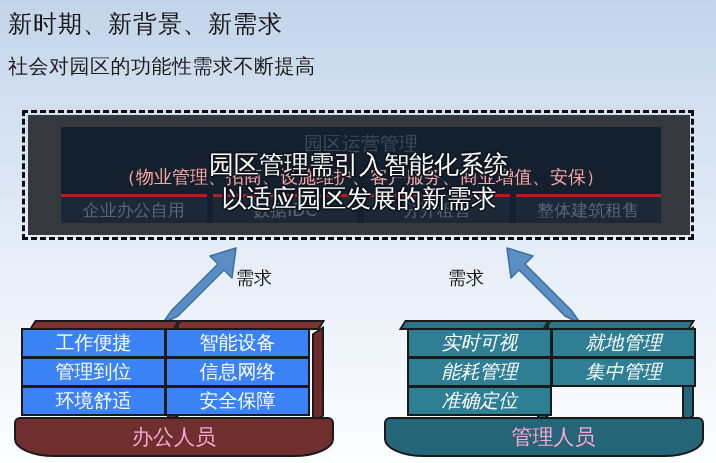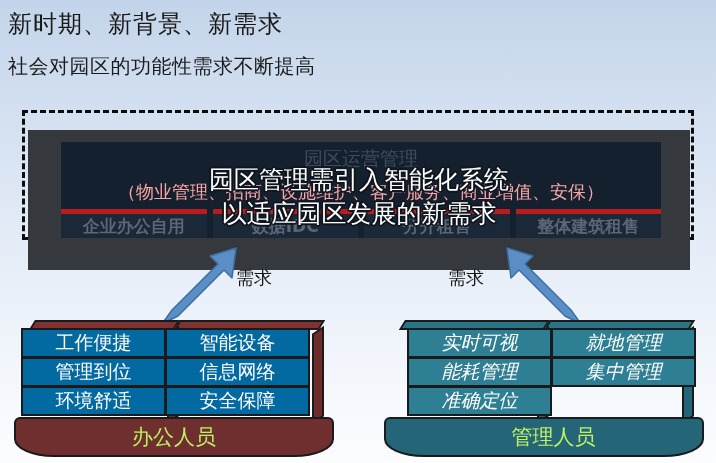--- a/index.html
+++ b/index.html
@@ -22,21 +22,21 @@
     font-size:20px;line-height:26px;color:#1c1c1c;letter-spacing:.5px;
     white-space:nowrap;
   }
 
   
   .panel-wrap{
     position:absolute;left:22px;top:110px;width:672px;height:130px;
     border:3px dashed #0d0d0d;box-sizing:border-box;
   }
   .panel{
-    position:absolute;left:3px;top:17px;width:662px;height:140px;
+    position:absolute;left:3px;top:2px;width:662px;height:120px;
     background:#35393e;box-sizing:border-box;
   }
   .panel-inner{
     position:absolute;left:33px;top:12px;width:600px;height:96px;
     background:#15202e;box-sizing:border-box;
   }
   .panel-head{
     position:absolute;left:0;top:4px;width:100%;
     text-align:center;font-size:19px;line-height:24px;
     color:#3f4b5c;white-space:nowrap;
@@ -47,22 +47,21 @@
     color:#fca5a5;white-space:nowrap;
   }
   .panel-row{
     position:absolute;left:0;top:67px;width:600px;height:29px;
     display:flex;gap:6px;
   }
   .panel-cell{
     flex:1;background:#1b2838;
     display:flex;align-items:center;justify-content:center;
     font-size:17px;color:#5b6676;white-space:nowrap;
-    border-top:5px solid #b91c1c;
-    font-weight:bold;
+    border-top:3px solid #b91c1c;
   }
 
   
   .overlay-msg{
     position:absolute;left:0;top:33px;width:662px;
     text-align:center;pointer-events:none;
   }
   .overlay-msg div{
     font-size:25px;line-height:34px;color:#ffffff;white-space:nowrap;
     text-shadow:
@@ -88,41 +87,41 @@
   }
   .brick{
     position:relative;width:145px;height:30px;
     box-sizing:border-box;
     border:2px solid #1a1a1a;
     display:flex;align-items:center;justify-content:center;
     font-size:19px;color:#ffffff;white-space:nowrap;
     margin:-1px 0 0 -1px;
   }
   .brick span{position:relative;z-index:2;}
-  .brick.red{background:#0369a1;}
+  .brick.red{background:#3b82f6;}
   .brick.teal{background:#2e7f94;}
 
   .cap{
     position:absolute;border:2px solid #1a1a1a;box-sizing:border-box;
   }
   .cap.red{background:#7e3332;}
   .cap.teal{background:#2a7487;}
 
   .side{
     position:absolute;border:2px solid #1a1a1a;box-sizing:border-box;
   }
   .side.red{background:#6d2b2a;}
   .side.teal{background:#24657a;}
 
   .base{
     position:absolute;
     border:2px solid #1a1a1a;box-sizing:border-box;
     border-radius:6px 6px 40px 40px/6px 6px 18px 18px;
     display:flex;align-items:center;justify-content:center;
-    font-size:21px;color:#bef264;white-space:nowrap;
+    font-size:21px;color:#f9a8d4;white-space:nowrap;
   }
   .base.red{background:#6e2f2e;}
   .base.teal{background:#246577;}
 </style>
 </head>
 <body>
 
 <div class="stage">
 
   <div class="title">新时期、新背景、新需求</div>

